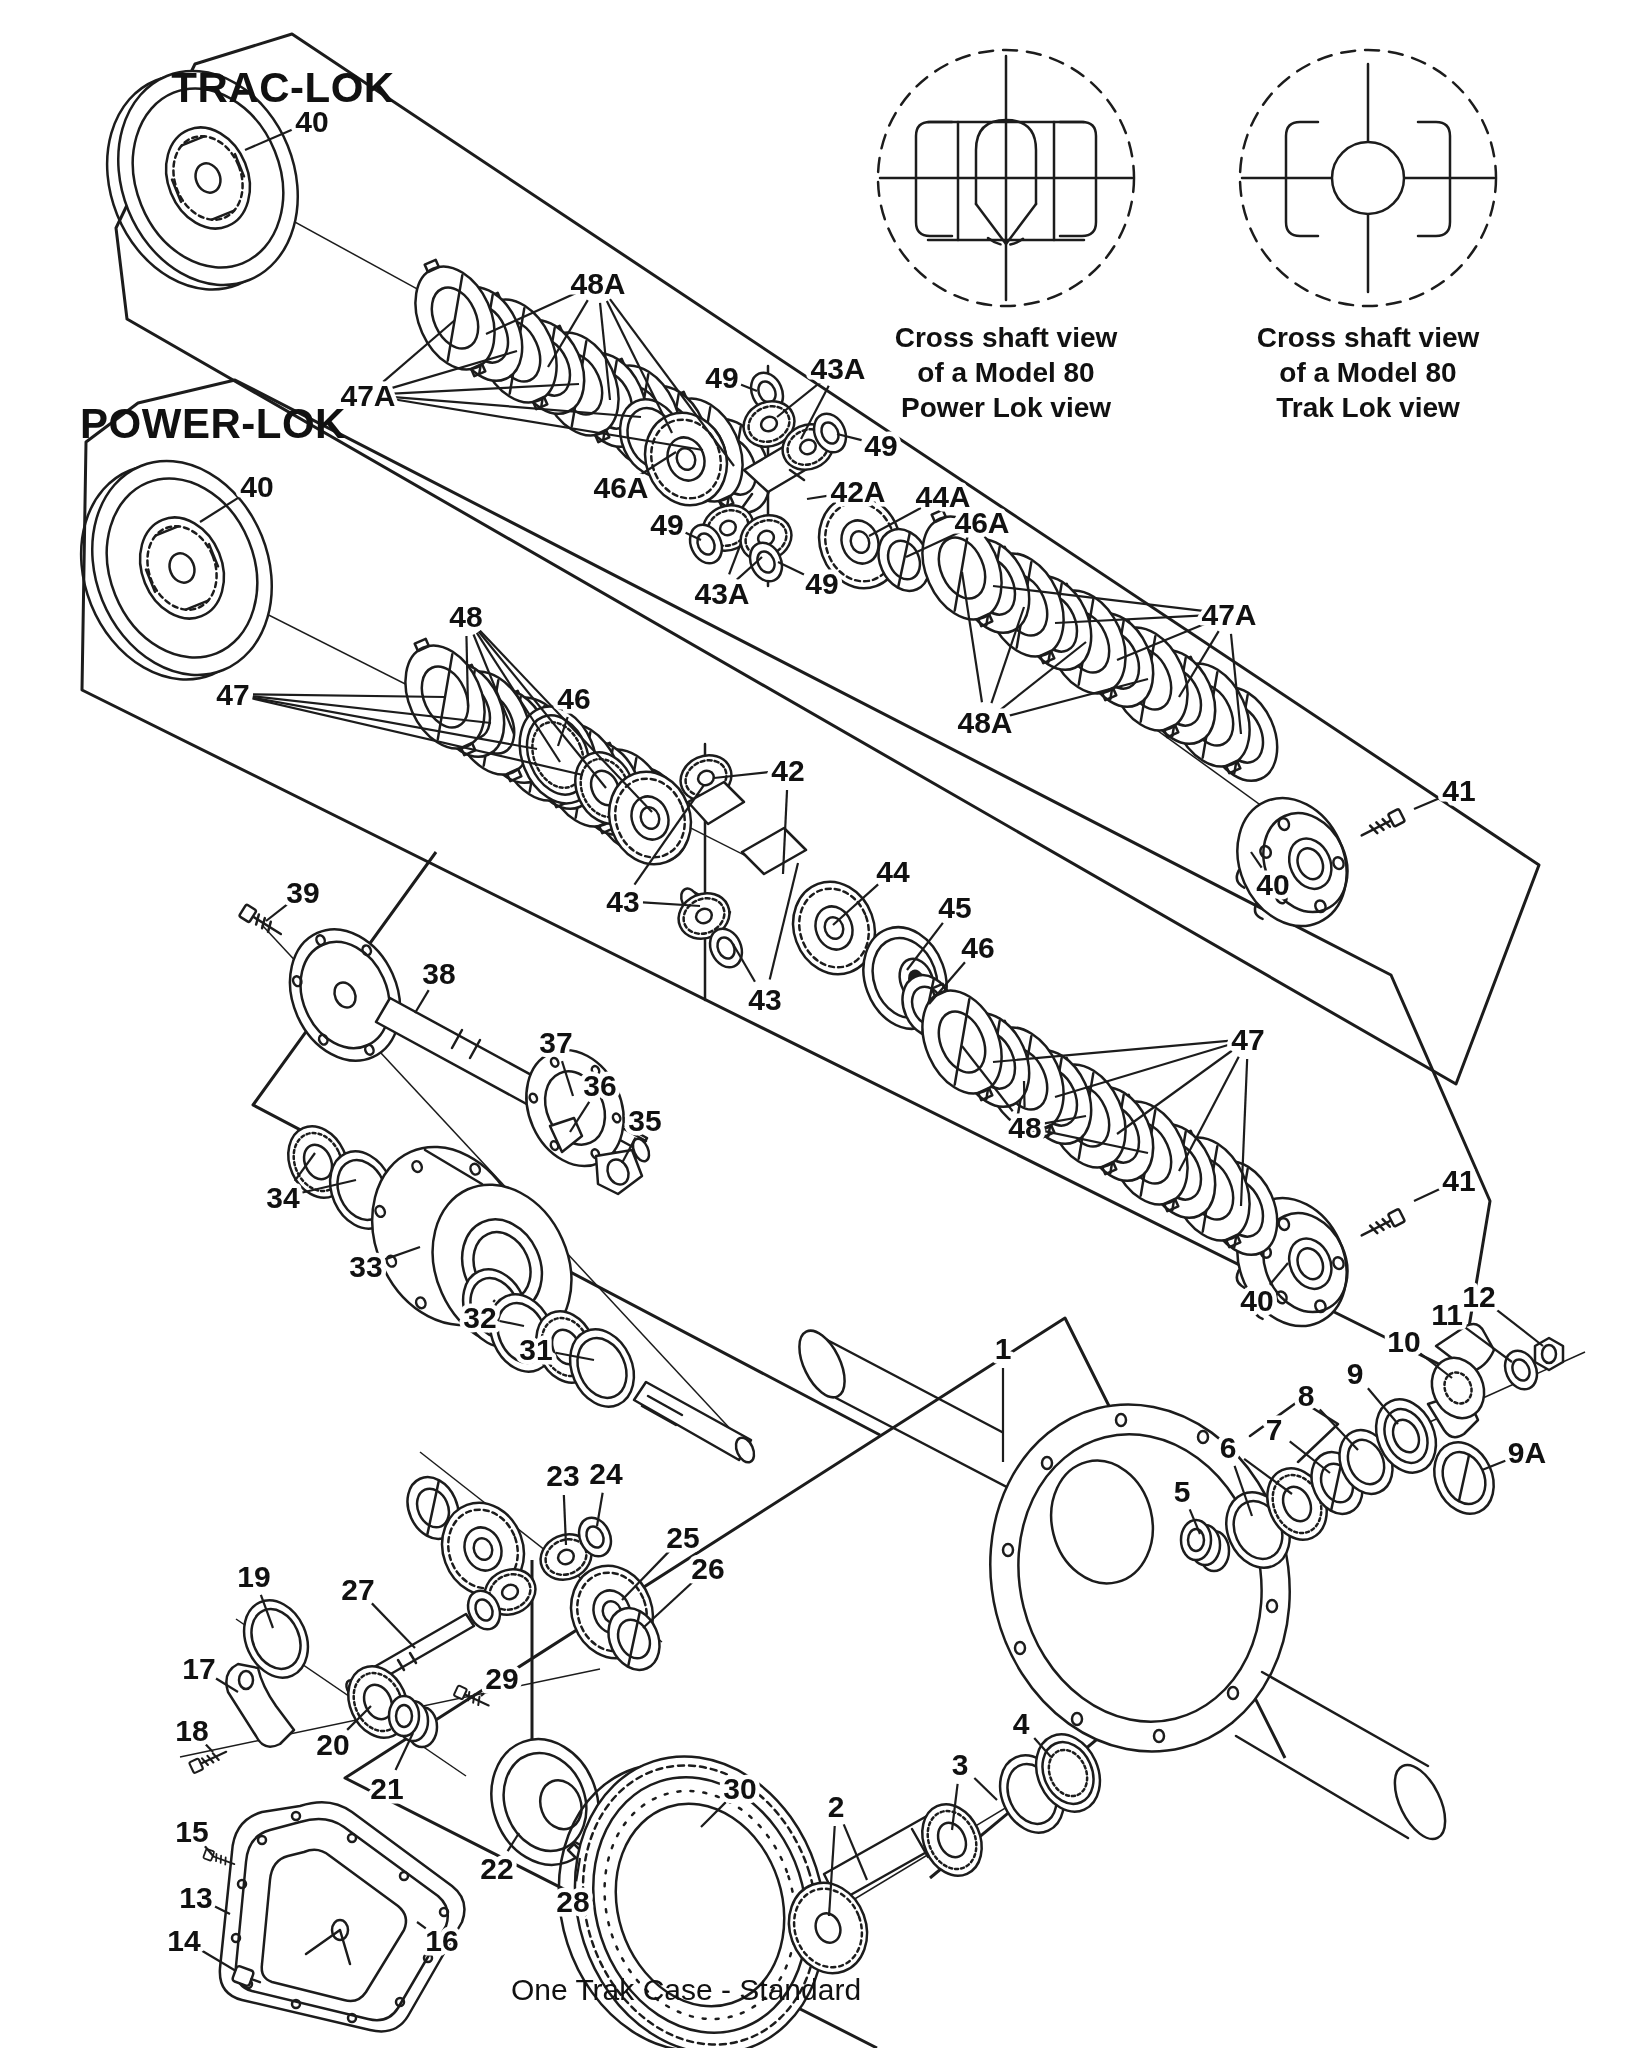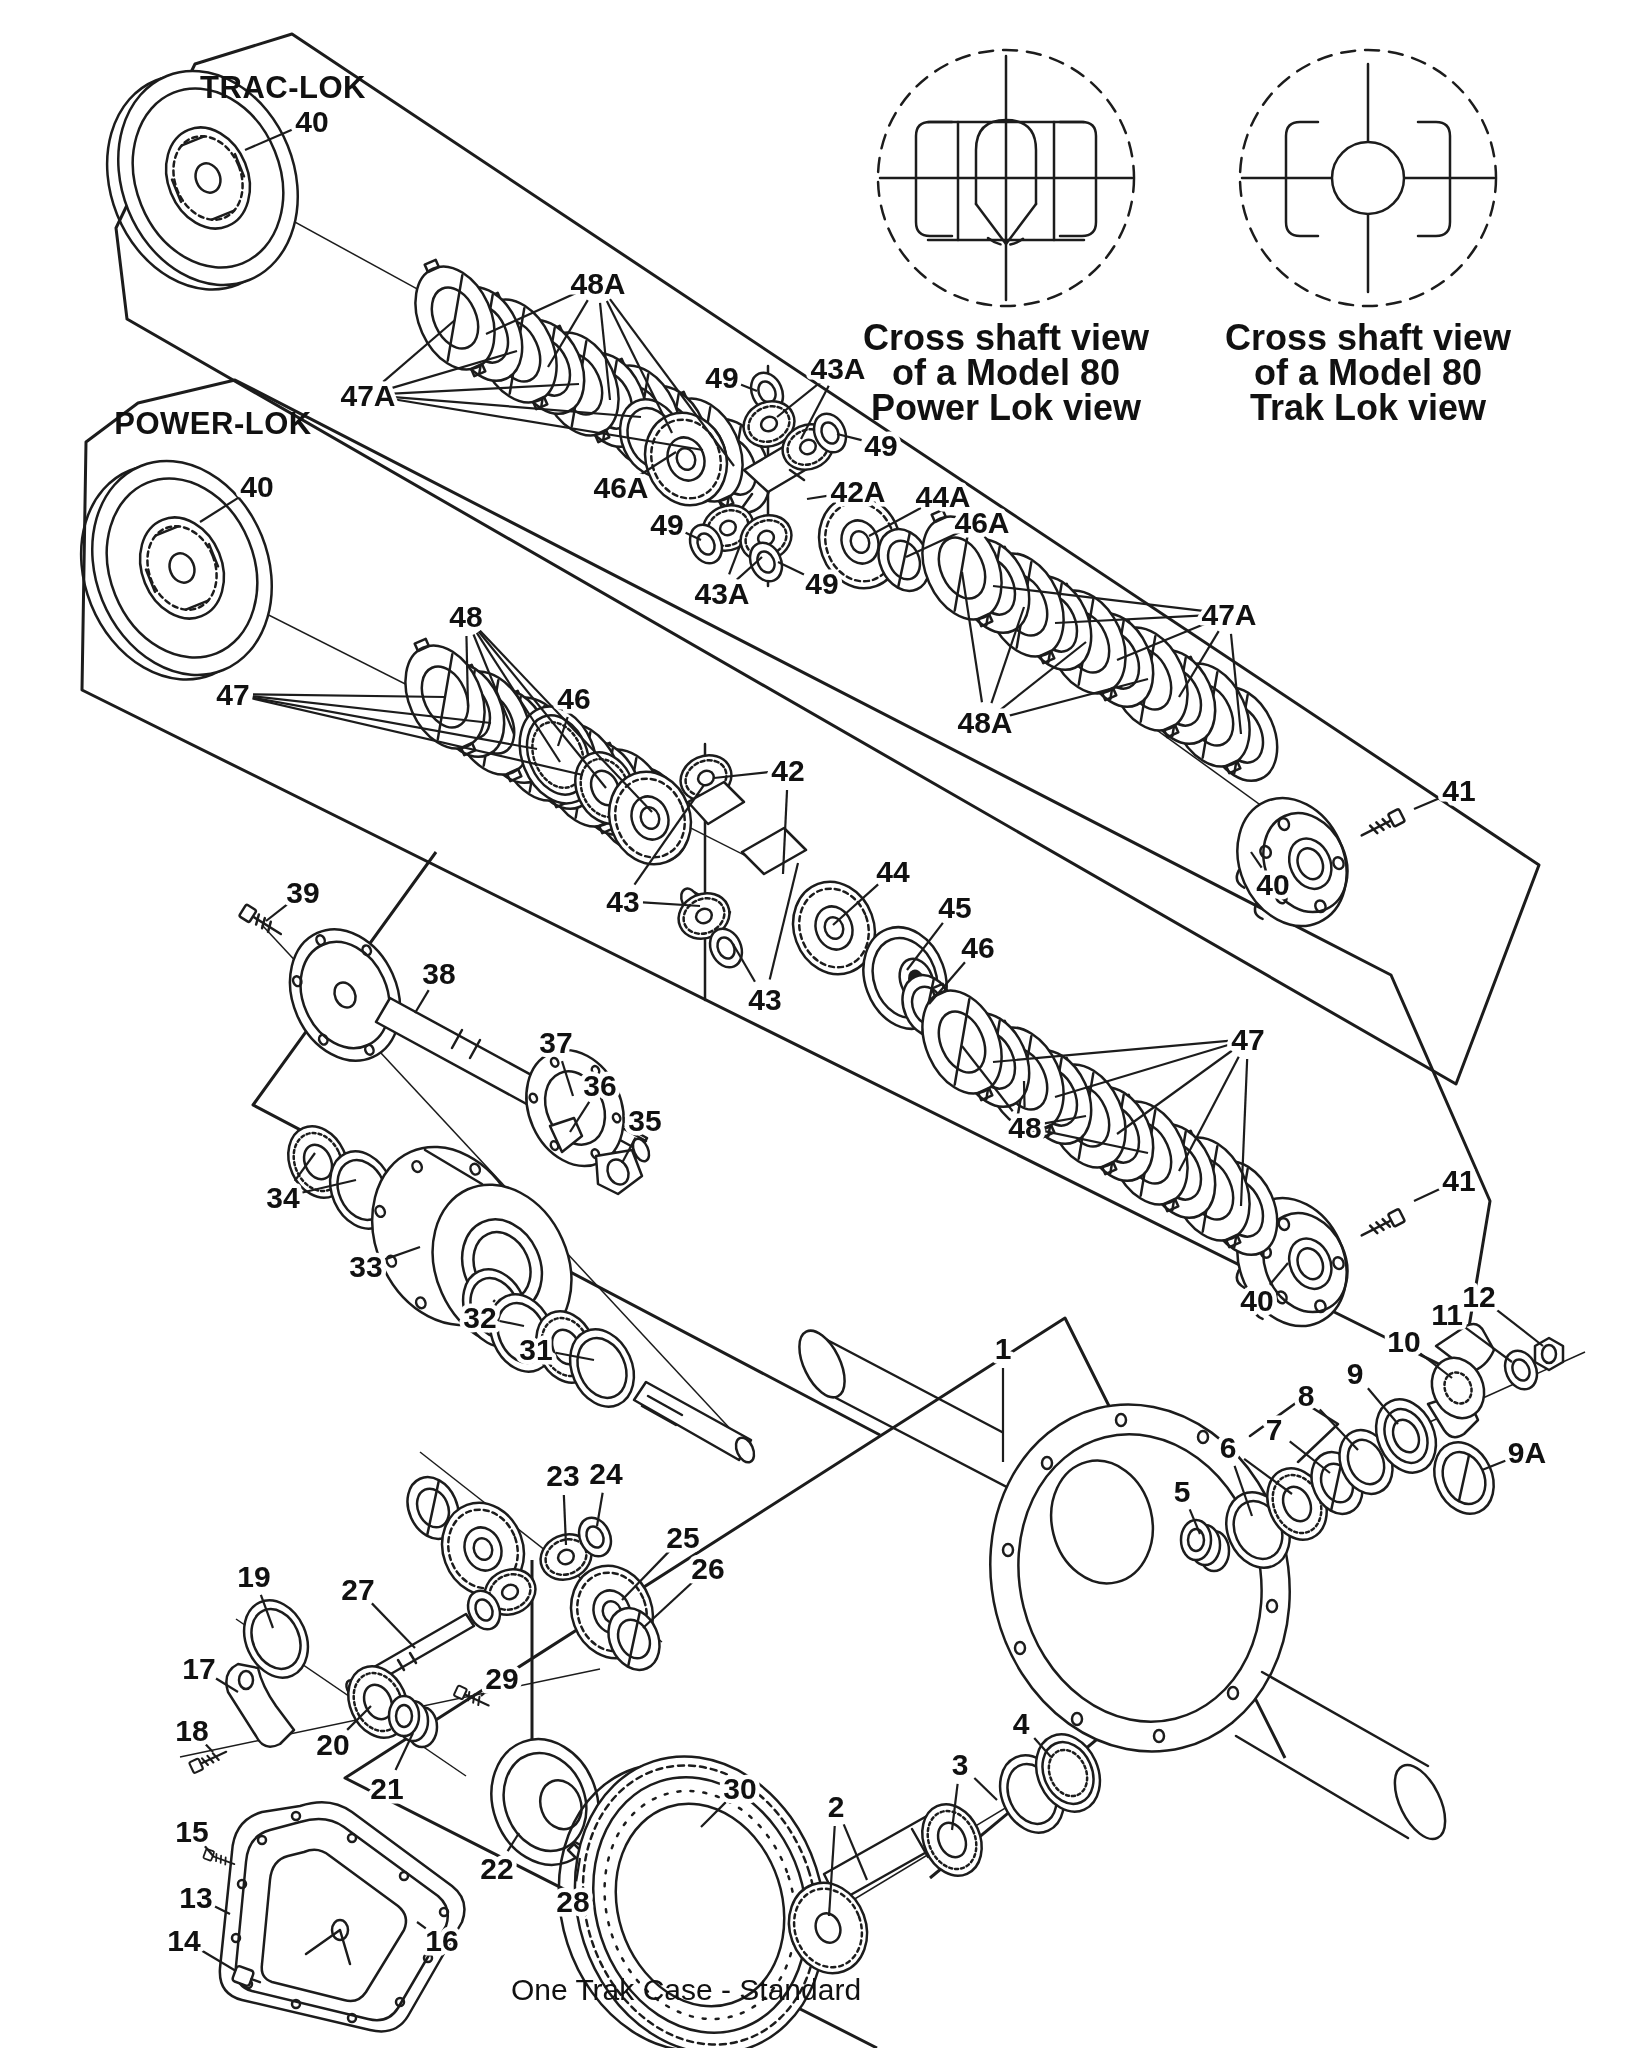--- a/index.html
+++ b/index.html
@@ -1,22 +1,22 @@
 <!DOCTYPE html>
 <html><head>
 <meta charset="utf-8">
 <style>
   html,body{margin:0;padding:0;background:#fff}
   .canvas{position:relative;width:1635px;height:2048px;background:#ffffff;overflow:hidden;
           font-family:"Liberation Sans",sans-serif}
   .canvas svg{position:absolute;left:0;top:0}
   .label{position:absolute;transform:translate(-50%,-50%);color:#111;white-space:nowrap}
-  .title{font-size:31px;font-weight:bold;letter-spacing:.5px}
+  .title{font-size:42px;font-weight:bold;letter-spacing:.5px}
   .caption{position:absolute;transform:translate(-50%,0);color:#111;text-align:center;
-           font-size:36px;font-weight:bold;line-height:35px;width:340px}
+           font-size:28px;font-weight:bold;line-height:35px;width:340px}
   .bottom-caption{font-size:30px;font-weight:normal}
   
   .ln{stroke:#1c1c1c;fill:none;stroke-width:2.5;stroke-linejoin:round;stroke-linecap:round}
   .wfill{fill:#fff}
   .axis{stroke:#1c1c1c;stroke-width:1.5;fill:none}
   .outline{stroke:#1c1c1c;stroke-width:3;fill:none;stroke-linejoin:round}
   .dash{stroke-dasharray:14 10}
   .leader{stroke:#1c1c1c;stroke-width:2.2;fill:none}
   text.co{font:bold 30px "Liberation Sans",sans-serif;fill:#111;paint-order:stroke;stroke:#fff;
           stroke-width:9px;stroke-linejoin:round;text-anchor:middle}

